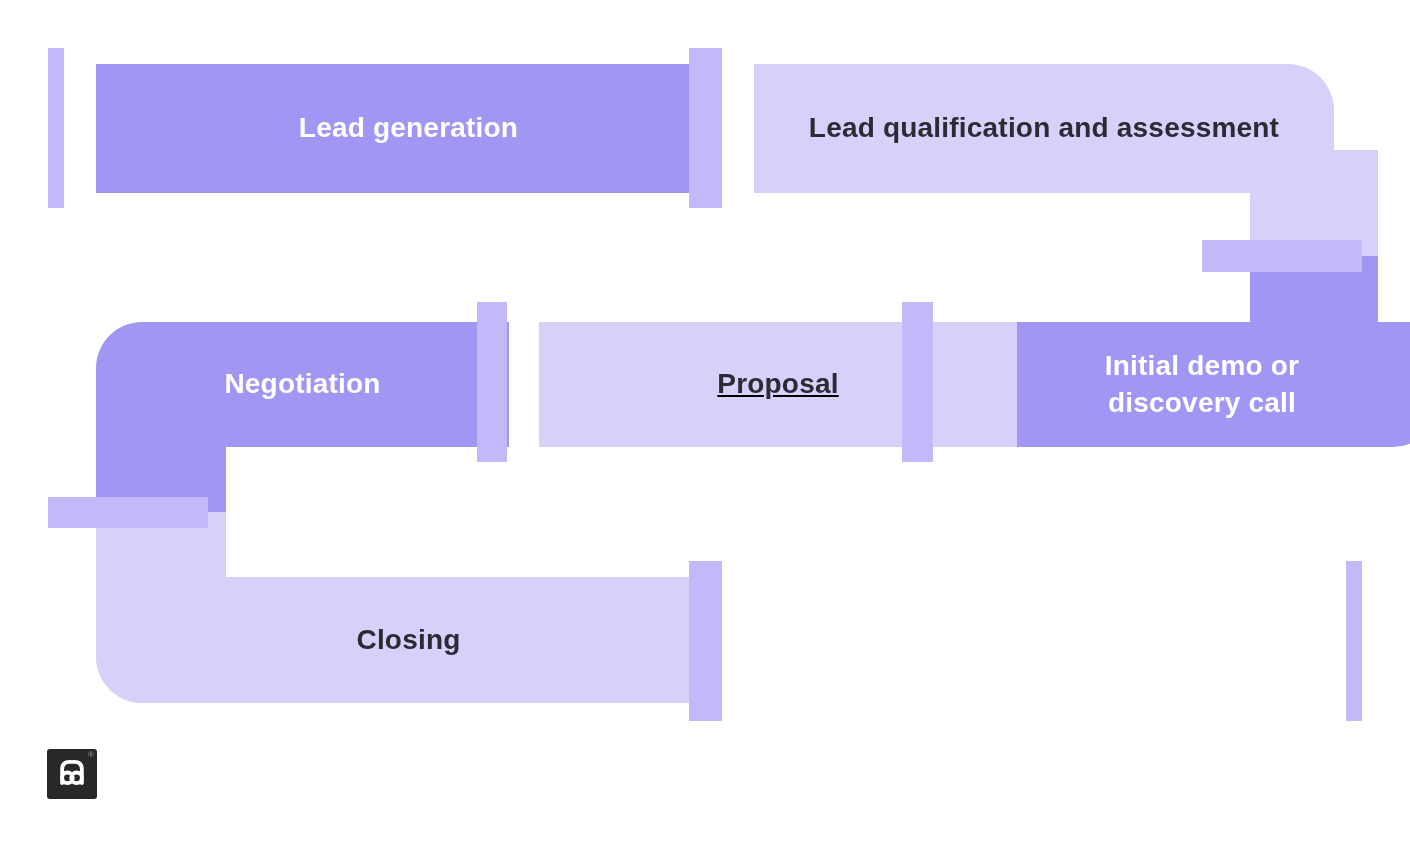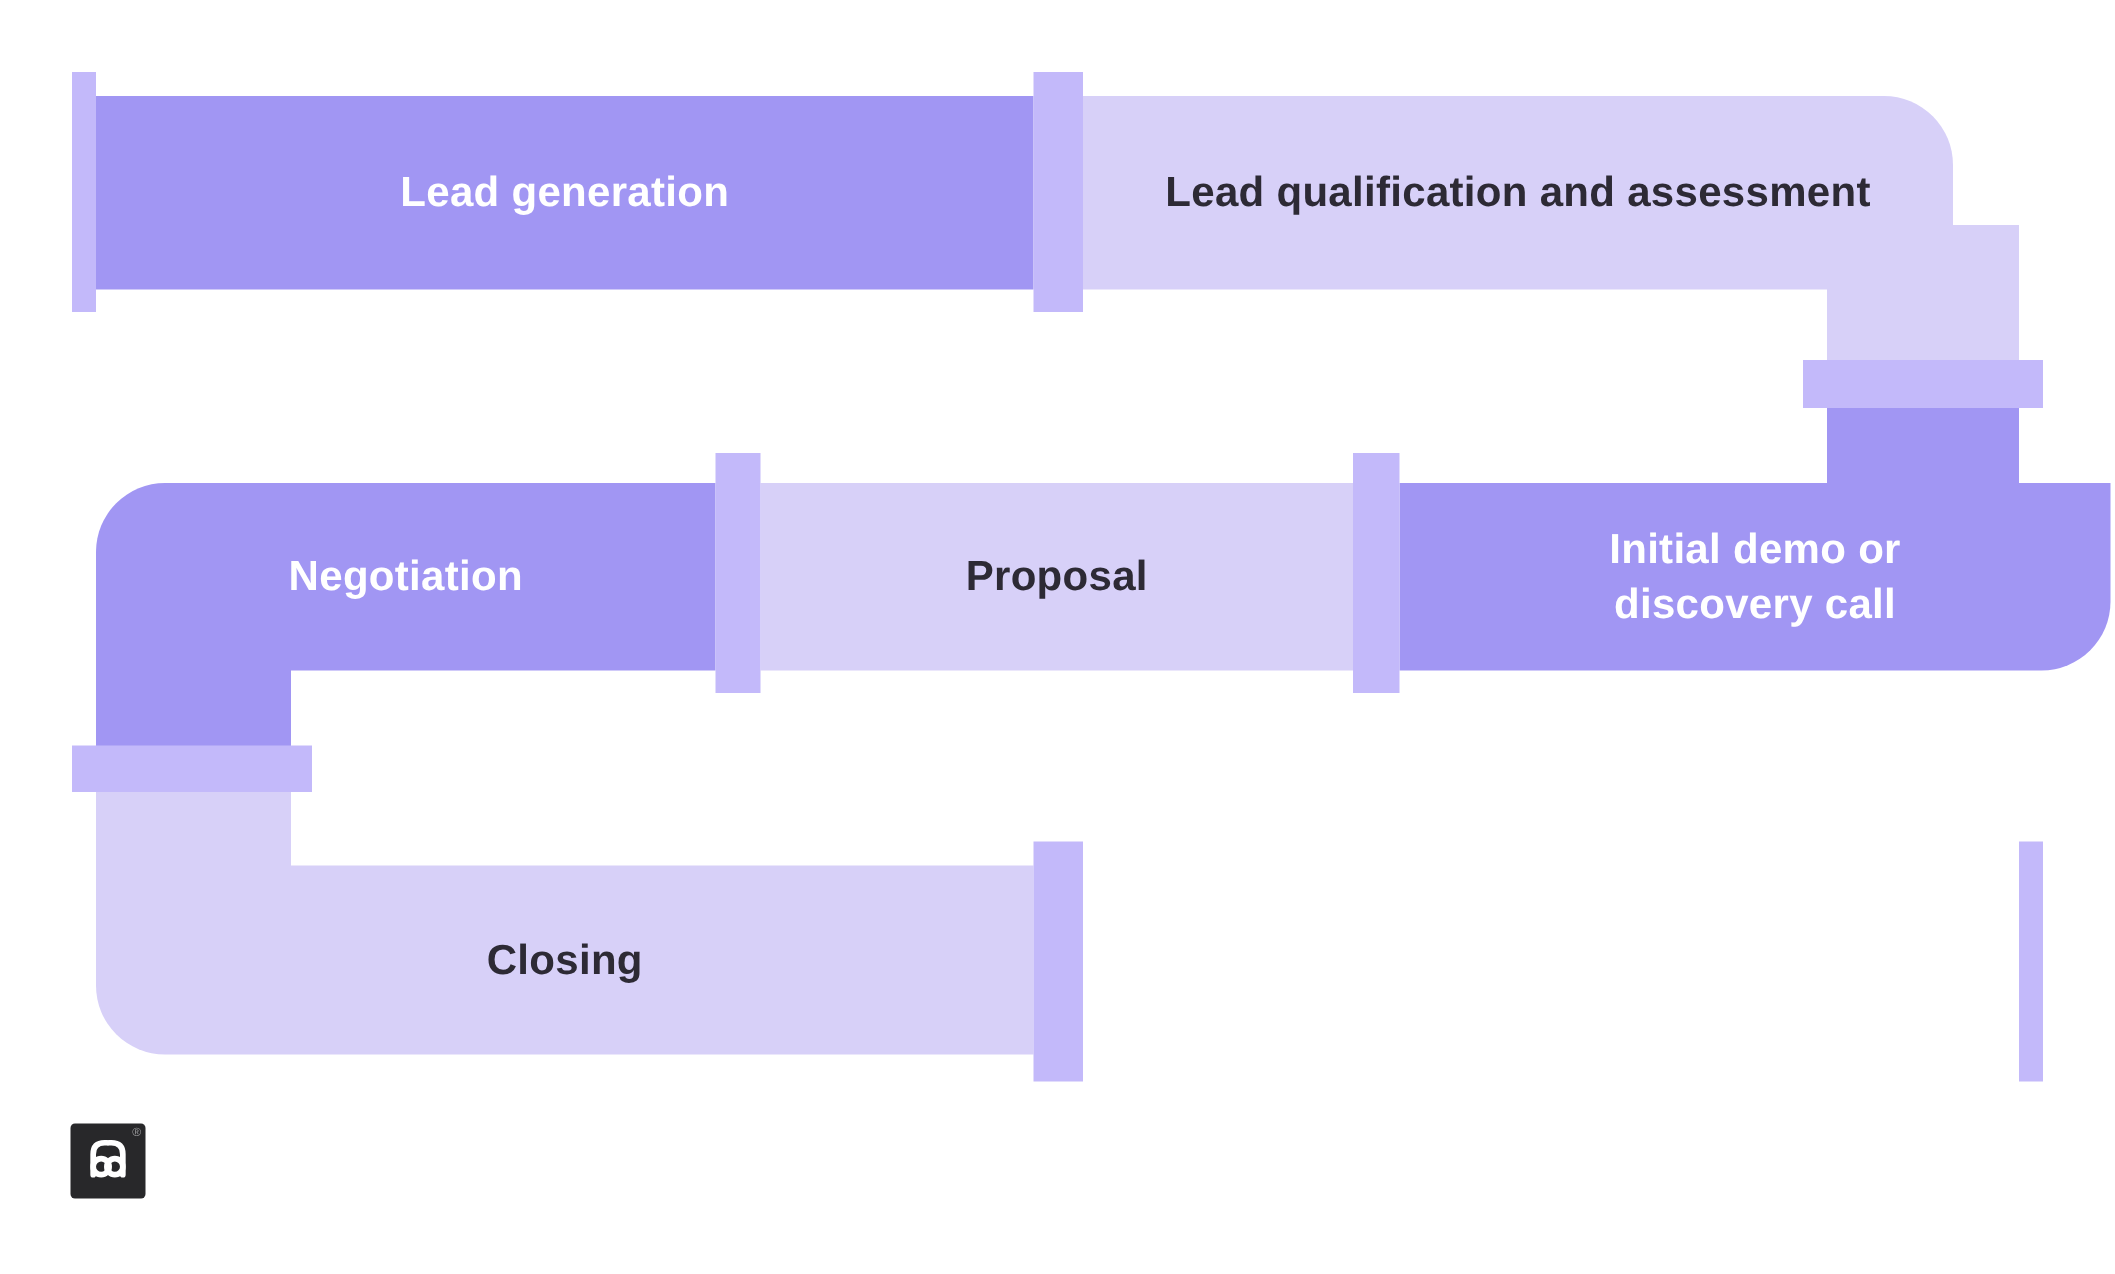--- a/index.html
+++ b/index.html
@@ -4,38 +4,38 @@
 <style>
   html,body{margin:0;padding:0;background:#fff;}
   .canvas{
     position:relative;
     width:1410px;height:849px;
     background:var(--background,#ffffff);
     overflow:hidden;
     font-family:"Liberation Sans",sans-serif;
   }
   
-  .pipe,.duct{position:absolute;z-index:1;}
+  .pipe,.duct{position:absolute;z-index:1;margin-left:32px;}
   .pipe-medium{background:var(--pipe-medium,#a196f3);}
   .pipe-light{background:var(--pipe-light,#d7d0f8);}
   .pipe{display:flex;align-items:center;justify-content:center;}
   .lbl{
     font-size:28px;font-weight:700;letter-spacing:.2px;
     line-height:1.3;text-align:center;white-space:nowrap;
   }
   .lbl-wrap{white-space:normal;max-width:300px;}
   .lbl-on-medium{color:var(--text-light,#ffffff);}
   .lbl-on-light{color:var(--text-dark,#2d2a35);}
 
   #p-leadgen   {left:64px;  top:64px;  width:625px; height:129px;}
   #p-leadqual  {left:722px; top:64px;  width:580px; height:129px; border-top-right-radius:46px;}
   #v-right-light {left:1218px;top:150px;width:128px;height:106px;}
   #v-right-medium{left:1218px;top:256px;width:128px;height:80px;}
   #p-demo      {left:933px; top:322px; width:474px; height:125px; border-bottom-right-radius:46px;}
-  #p-proposal  {left:507px; top:322px; width:395px; height:125px;}
+  #p-proposal  {left:507px; top:322px; width:478px; height:125px;text-decoration:underline;}
   #p-negotiation{left:64px; top:322px; width:413px; height:125px; border-top-left-radius:46px;}
   #v-left-medium{left:64px; top:400px; width:130px; height:112px;}
   #v-left-light {left:64px; top:512px; width:130px; height:100px;}
   #p-closing   {left:64px;  top:577px; width:625px; height:126px; border-bottom-left-radius:46px;}
   #p-postsale  {left:722px; top:577px; width:624px; height:126px;}
 
   
   .flange{position:absolute;z-index:2;background:var(--flange,#c3b9fa);}
   #f-start     {left:48px;  top:48px;  width:16px;  height:160px;}
   #f-r1        {left:689px; top:48px;  width:33px;  height:160px;}

